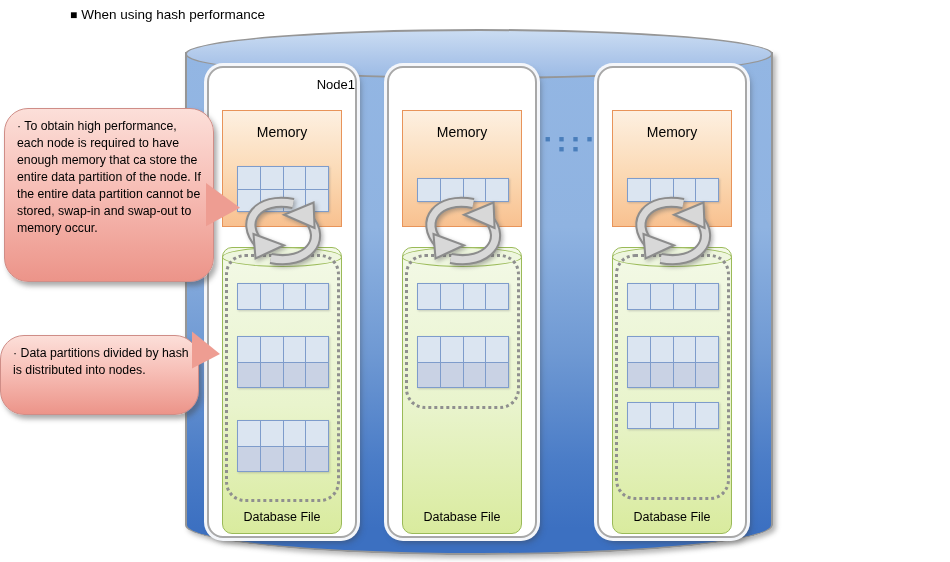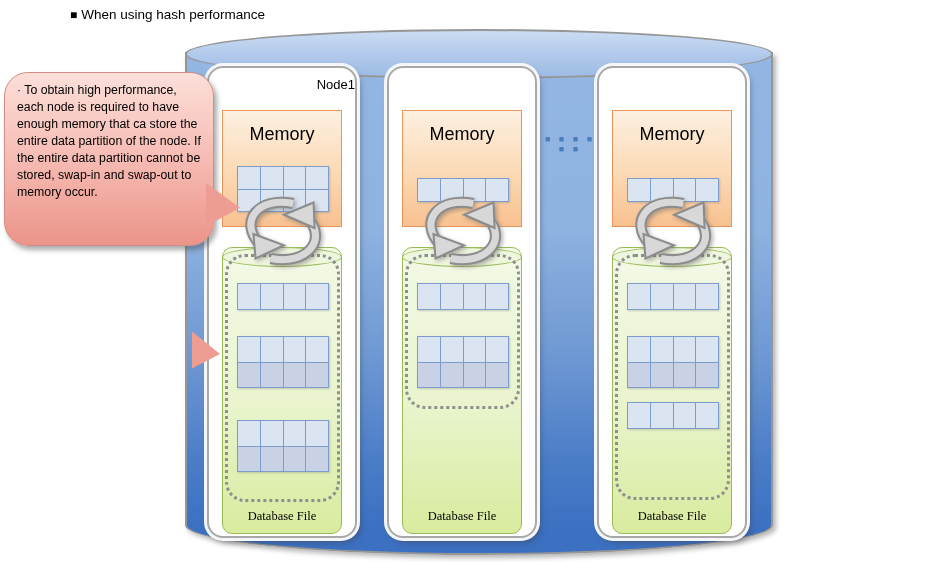--- a/index.html
+++ b/index.html
@@ -28,38 +28,38 @@
   .node{position:absolute;top:66px;width:146px;height:468px;background:#fff;
     border:2px solid #a8a8a8;border-radius:16px;
     box-shadow:0 0 0 3px #f4f6fa,3px 4px 6px rgba(60,60,60,.5);}
   .n1{left:207px}.n2{left:387px}.n3{left:597px}
   .node-title{position:absolute;top:9px;left:0;width:100%;text-align:right;font-size:13px;}
 
   
   .mem{position:absolute;left:13px;top:42px;width:118px;height:115px;
     border:1px solid #e8945a;
     background:linear-gradient(180deg,#fdf0e1 0%,#fbd9b4 55%,#f8c190 100%);}
-  .mem-label{position:absolute;top:13px;width:100%;text-align:center;font-size:18px;}
+  .mem-label{position:absolute;top:13px;width:100%;text-align:center;font-size:14px;}
 
   
   .tbl{position:absolute;display:grid;gap:1px;background:#7e9ccb;border:1px solid #7e9ccb;
     box-shadow:1px 1px 2px rgba(120,120,120,.35);}
   .tbl .cell{background:#dbe5f1;}
   .tbl .cell.shaded{background:#c9d2e4;}
   .mem-tbl{left:28px;width:90px;}
   .n1 .mem-tbl{top:98px;height:44px;}
   .n2 .mem-tbl,.n3 .mem-tbl{top:110px;height:22px;}
 
   
   .db{position:absolute;left:13px;top:179px;width:118px;height:285px;
     border:1px solid #9aba58;border-radius:10px;
     background:linear-gradient(180deg,#f3f9e7 0%,#e9f4cd 55%,#d9eb9e 100%);}
   .db-top{position:absolute;left:-1px;top:-1px;width:118px;height:18px;
     border:1px solid #9aba58;border-radius:50%;background:#eef6de;}
-  .db-label{position:absolute;bottom:9px;width:100%;text-align:center;font-size:12.5px;font-family:Liberation Serif, serif;}
+  .db-label{position:absolute;bottom:9px;width:100%;text-align:center;font-size:12.5px;}
 
   
   .dotted{position:absolute;left:16px;top:186px;width:109px;
     border:3px dotted #8f8f8f;border-radius:20px;}
   .n1 .dotted{height:242px;}
   .n2 .dotted{height:149px;}
   .n3 .dotted{height:240px;}
 
   
   .t1{left:28px;width:90px;top:215px;height:25px;}
@@ -68,21 +68,21 @@
   .n1 .t3{top:352px;height:50px;}
   .n3 .t3{top:334px;height:25px;}
 
   
   .swap{position:absolute;left:17px;top:126px;width:112px;height:74px;z-index:5;
     filter:drop-shadow(2px 2px 2px rgba(90,90,90,.45));}
 
   
   .callout{position:absolute;border:1px solid #cf8d87;border-radius:24px;z-index:9;
     background:linear-gradient(180deg,#fcdfd9 0%,#f7bfb7 45%,#ec9489 100%);
-    box-shadow:3px 4px 5px rgba(70,70,70,.45);}
+    box-shadow:3px 4px 5px rgba(70,70,70,.45);margin-top:36px;}
   .c1{left:4px;top:72px;width:208px;height:172px;}
   .c2{left:0px;top:299px;width:197px;height:78px;}
   .callout-text{padding:9px 8px 8px 12px;font-size:12.3px;line-height:1.38;}
   .tail{position:absolute;z-index:9;filter:drop-shadow(2px 2px 2px rgba(70,70,70,.35));}
   .tail-1{left:206px;top:182px;width:34px;height:46px;background:#ee9d92;
     clip-path:polygon(0 2%,100% 56%,0 96%);}
   .tail-2{left:192px;top:330px;width:28px;height:40px;background:#ee9d92;
     clip-path:polygon(0 4%,100% 60%,0 96%);}
 </style>
 </head>
@@ -242,15 +242,18 @@
       <path d="M44 63 C 80 70, 100 44, 80 23" stroke="#d8d8d8" stroke-width="7" fill="none"></path>
       <polygon points="87,33 57,20 86,8" fill="#d8d8d8" stroke="#8c8c8c" stroke-width="2"></polygon>
     </svg>
   </div>
 
   <div class="callout c1">
     <div class="callout-text">· To obtain high performance, each node is required to have enough memory that ca store the entire data partition of the node.  If the entire data partition cannot be stored, swap-in and swap-out to memory occur.</div>
   </div>
   <div class="tail tail-1"></div>
 
+  <div class="callout c2">
+    <div class="callout-text">· Data partitions divided by hash is distributed into nodes.</div>
+  </div>
   <div class="tail tail-2"></div>
 
 </div>
 
 </body></html>

